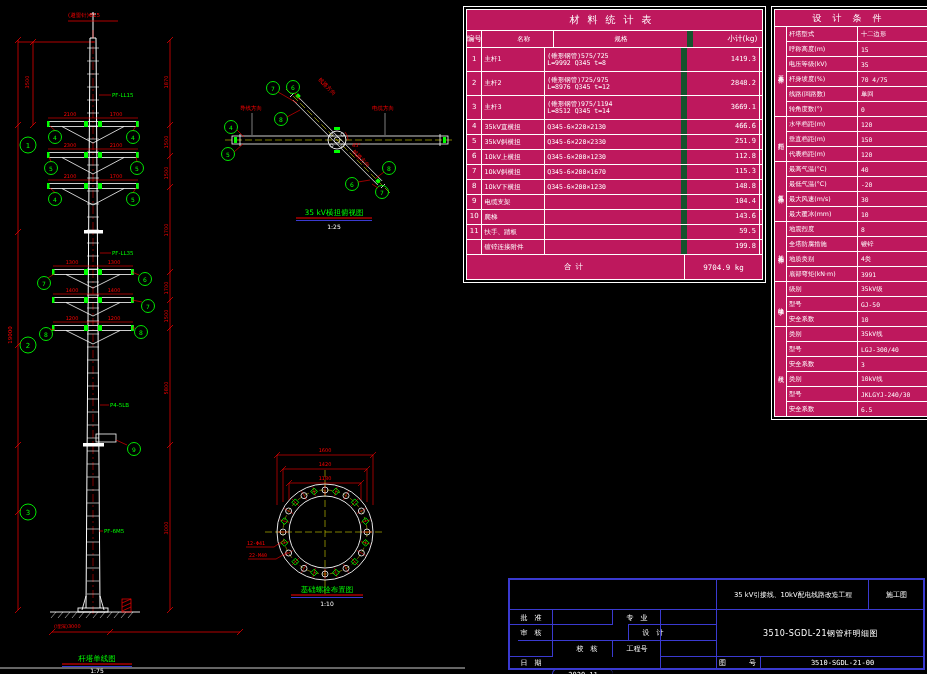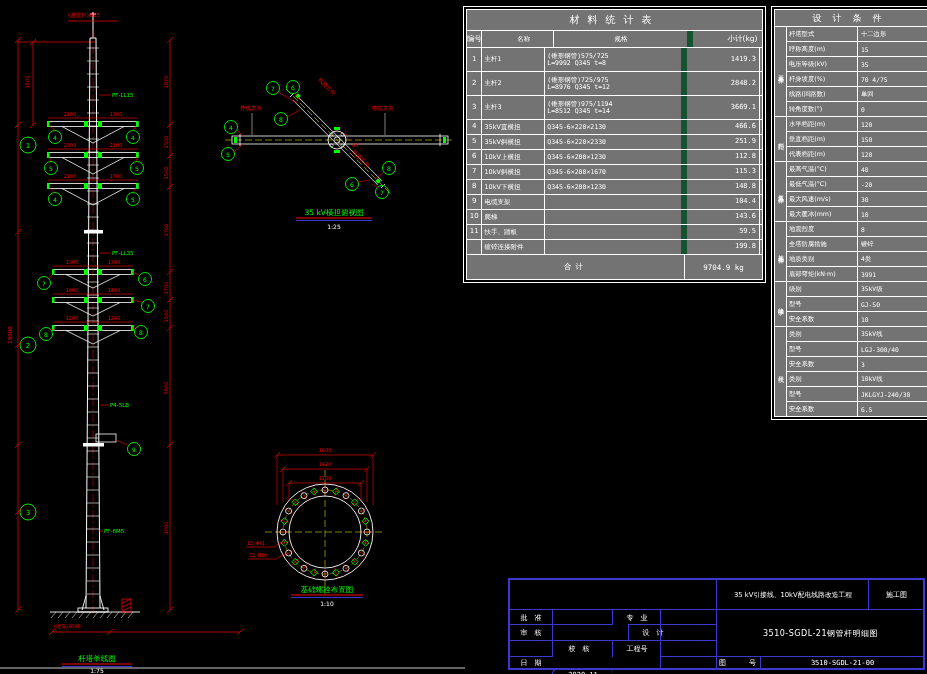--- a/index.html
+++ b/index.html
@@ -1,20 +1,20 @@
 <!DOCTYPE html>
 <html><head>
 <meta charset="utf-8">
 <style>
   html,body{margin:0;padding:0;background:#000;}
   #app{position:relative;width:927px;height:674px;background:#000;overflow:hidden;
        font-family:"DejaVu Sans",sans-serif;color:#fff;}
   .abs{position:absolute;}
   
-  .tblframe{border:1px solid #fff;outline:1px solid #fff;outline-offset:2px;background:#737373;}
+  .tblframe{border:1px solid #fff;outline:1px solid #fff;outline-offset:2px;background:#be185d;}
   .ttl{display:flex;align-items:center;justify-content:center;border-bottom:1px solid #fff;
        font-size:10px;letter-spacing:8px;white-space:nowrap;}
   .mhead,.mrow{display:flex;align-items:stretch;border-bottom:1px solid #fff;font-size:7px;line-height:1.05;}
   .mhead{height:16px;font-size:7.5px;}
   .mrow{height:14px;}
   .mrow.big{height:23px;}
   .mc{display:flex;align-items:center;overflow:hidden;white-space:nowrap;}
   .cno{width:15px;justify-content:center;}
   .cname{width:62px;padding-left:2px;border-left:1px solid #fff;font-size:6.5px;}
   .cspec{width:139px;padding-left:2px;border-left:1px solid #fff;font-size:6.5px;
@@ -733,21 +733,21 @@
     <div class="cell bt" style="left:0;top:29px;width:42px;height:15px;">批　准</div>
     <div class="cell bt bl" style="left:42px;top:29px;width:60px;height:15px;"></div>
     <div class="cell bt bl" style="left:102px;top:29px;width:48px;height:15px;">专　业</div>
     <div class="cell bt bl" style="left:150px;top:29px;width:56px;height:15px;"></div>
 
     <div class="cell bt" style="left:0;top:44px;width:42px;height:16px;">审　核</div>
     <div class="cell bt bl" style="left:42px;top:44px;width:60px;height:16px;"></div>
     <div class="cell bt bl" style="left:118px;top:44px;width:48px;height:16px;">设　计</div>
     <div class="cell bt bl" style="left:150px;top:44px;width:56px;height:16px;"></div>
 
-    <div class="cell bt" style="left:0;top:60px;width:42px;height:16px;padding-left:48px;">校　核</div>
+    <div class="cell bt" style="left:8px;top:60px;width:42px;height:16px;padding-left:48px;">校　核</div>
     <div class="cell bt bl" style="left:42px;top:60px;width:60px;height:16px;"></div>
     <div class="cell bt bl" style="left:102px;top:60px;width:48px;height:16px;">工程号</div>
     <div class="cell bt bl" style="left:150px;top:60px;width:56px;height:16px;"></div>
 
     <div class="cell bt" style="left:0;top:76px;width:42px;height:12px;">日　期</div>
     <div class="cell bt bl mono" style="left:42px;top:88px;width:60px;height:12px;border-radius:6px;">2020.11</div>
     <div class="cell bt bl" style="left:102px;top:76px;width:48px;height:12px;margin-top:40px;">比　例</div>
     <div class="cell bt bl" style="left:150px;top:76px;width:56px;height:12px;"></div>
 
     <div class="cell bt bl" style="left:206px;top:29px;width:207px;height:47px;font-size:8px;letter-spacing:0.5px;">3510-SGDL-21钢管杆明细图</div>

